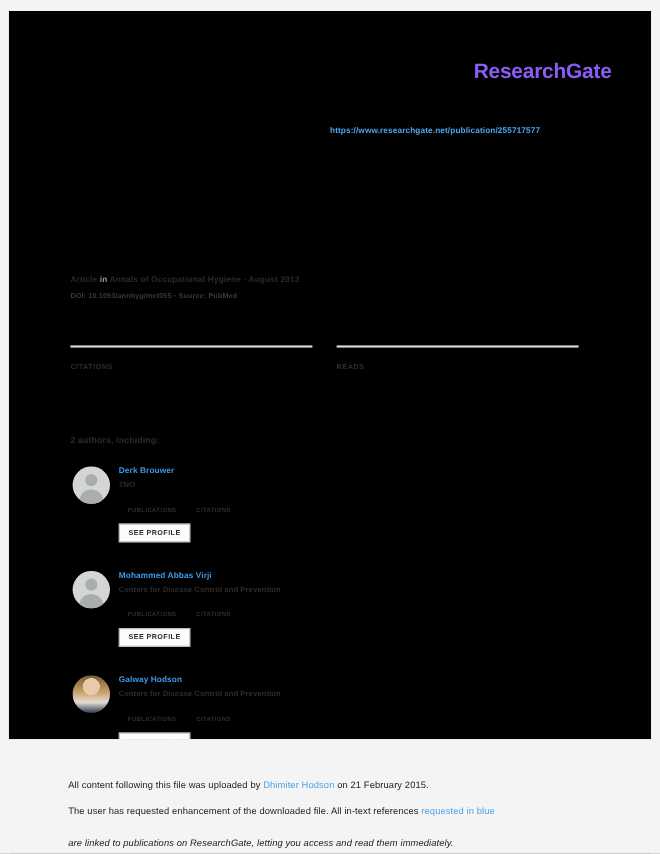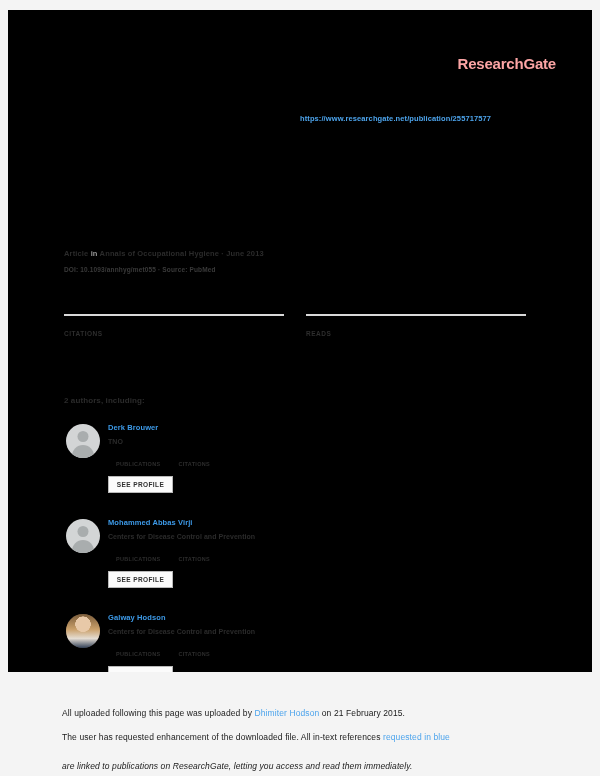--- a/index.html
+++ b/index.html
@@ -34,24 +34,24 @@
     height: 662px;
     background: #000000;
     overflow: hidden;
   }
 
   
   .rg-logo {
     position: absolute;
     right: 36px;
     top: 45px;
-    font-size: 15px;
+    font-size: 19px;
     font-weight: bold;
     letter-spacing: -0.2px;
-    color: #fca5a5;
+    color: #8b5cf6;
     white-space: nowrap;
   }
 
   .rg-url {
     position: absolute;
     left: 292px;
     top: 104px;
     font-size: 7.5px;
     font-weight: bold;
     color: #4da4ec;
@@ -300,21 +300,21 @@
   <div class="doc-sheet">
 
     <div class="rg-logo">ResearchGate</div>
 
     <div class="rg-url">https://www.researchgate.net/publication/255717577</div>
 
     <div class="article-meta">
       <div class="article-line1">
         <span class="lbl-article">Article</span>
         <span class="lbl-in">in</span>
-        <span>Annals of Occupational Hygiene · June 2013</span>
+        <span>Annals of Occupational Hygiene · August 2013</span>
       </div>
       <div class="article-line2">DOI: 10.1093/annhyg/met055 · Source: PubMed</div>
     </div>
 
     <div class="stats">
       <div class="stat-col">
         <div class="stat-rule"></div>
         <div class="stat-value"></div>
         <div class="stat-label">CITATIONS</div>
       </div>
@@ -414,21 +414,21 @@
           </div>
         </div>
         <div class="see-profile">SEE PROFILE</div>
       </div>
 
     </div>
   </div>
 
   <div class="footer">
     <div class="footer-line l1">
-      <span>All uploaded following this page was uploaded by </span><span class="link-blue">Dhimiter Hodson</span><span> on 21 February 2015.</span>
+      <span>All content following this file was uploaded by </span><span class="link-blue">Dhimiter Hodson</span><span> on 21 February 2015.</span>
     </div>
     <div class="footer-line l2">
       <span>The user has requested enhancement of the downloaded file. All in-text references </span><span class="link-blue">requested in blue</span>
     </div>
     <div class="footer-line l3">are linked to publications on ResearchGate, letting you access and read them immediately.</div>
   </div>
 
   <div class="edge-left"></div>
   <div class="edge-right"></div>
   <div class="edge-top"></div>

